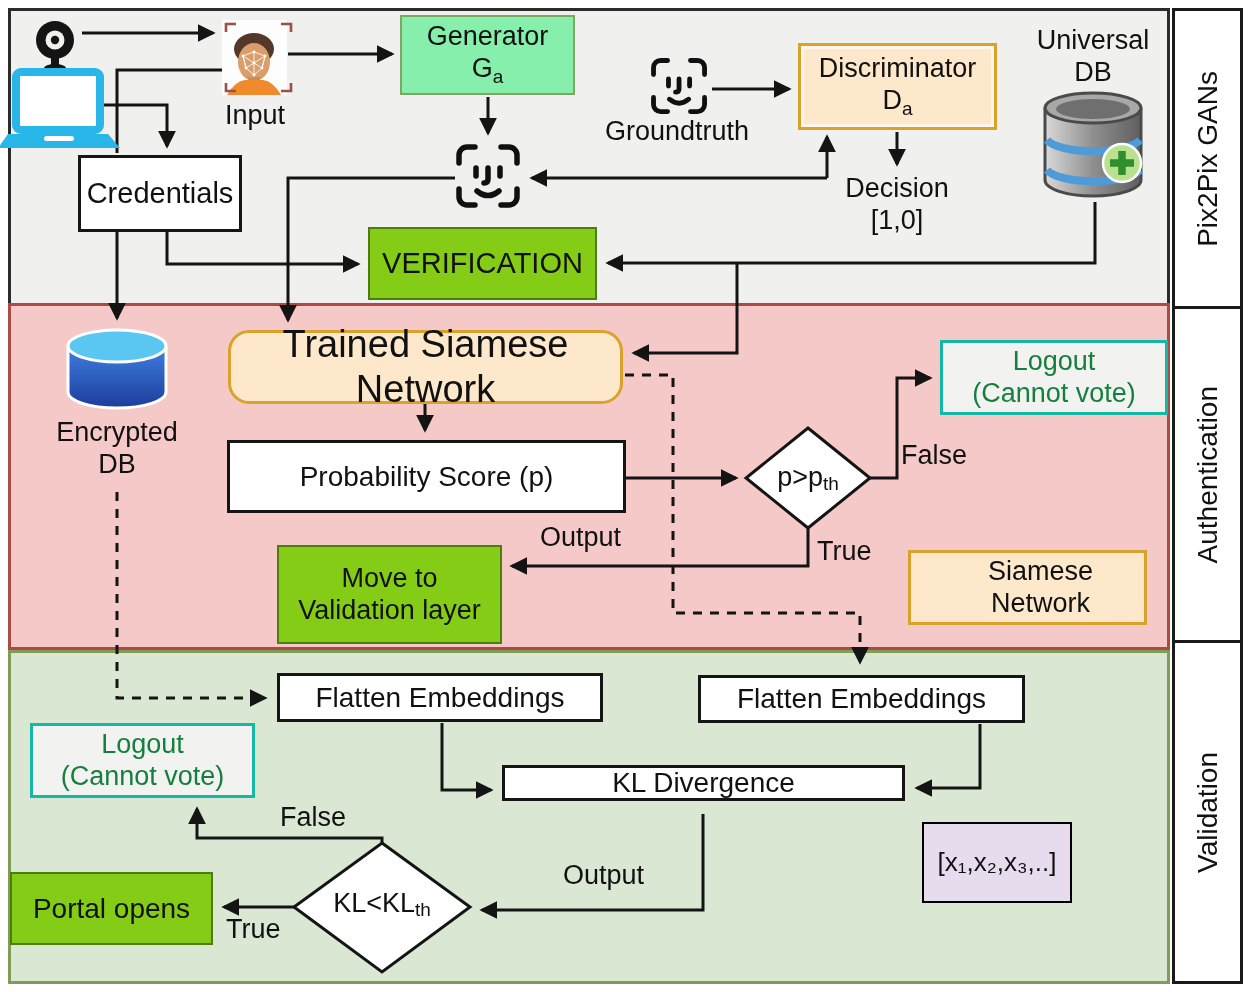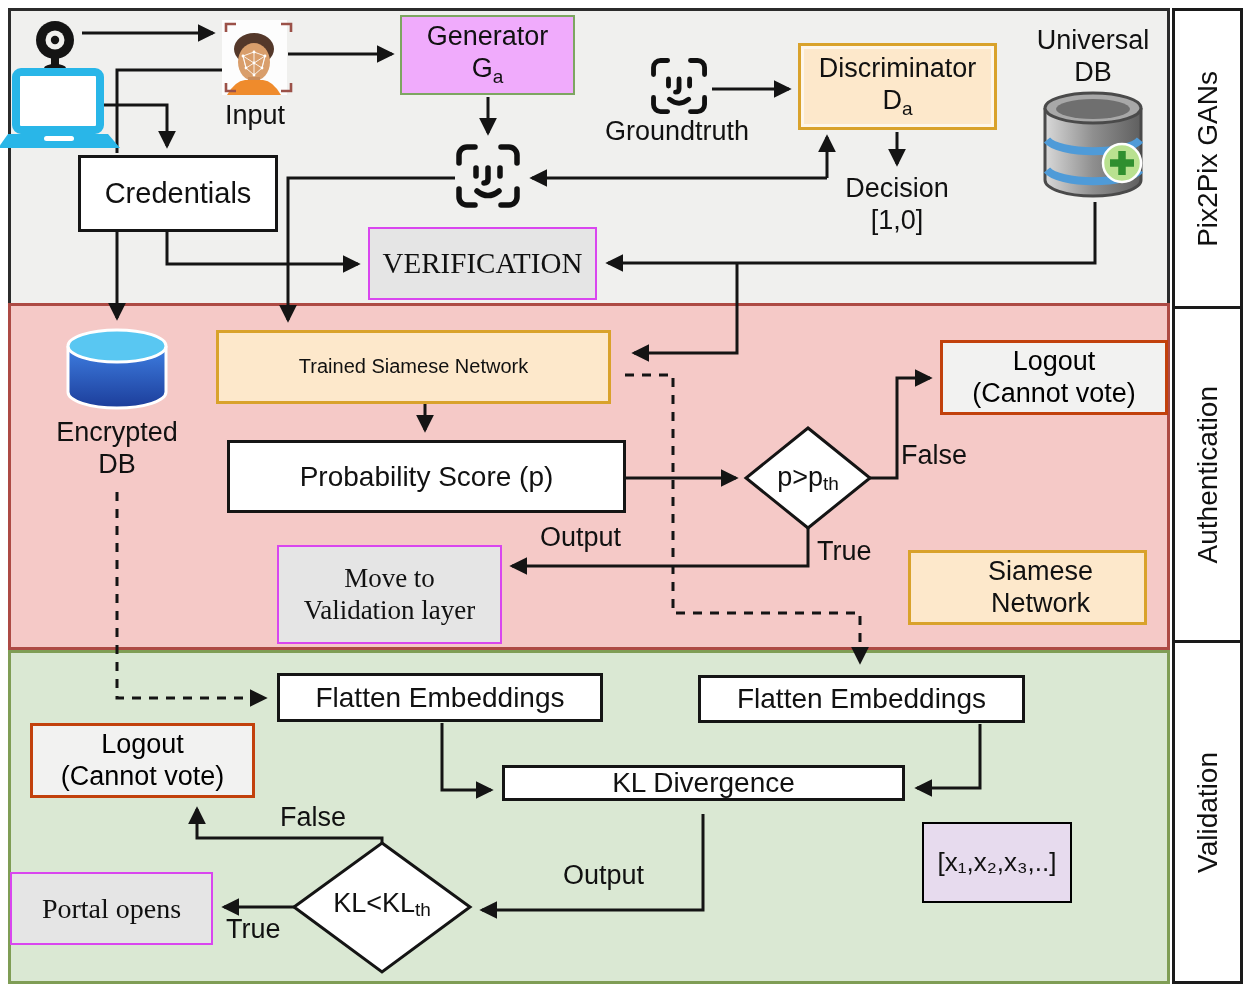--- a/index.html
+++ b/index.html
@@ -10,23 +10,23 @@
   #band-auth{left:8px;top:303px;width:1162px;height:347px;background:#f5c9c7;border:3px solid #ad4a44;}
   #band-val{left:8px;top:650px;width:1162px;height:334px;background:#dae8d3;border:3px solid #7f9d55;}
   .legend-cell{position:absolute;left:1172px;width:71px;background:#fff;border:3px solid #1a1a1a;box-sizing:border-box;
                display:flex;align-items:center;justify-content:center;}
   .legend-cell span{writing-mode:vertical-rl;transform:rotate(180deg);font-size:28px;white-space:nowrap;}
   #wires{position:absolute;left:0;top:0;z-index:3;}
   .box{position:absolute;box-sizing:border-box;display:flex;flex-direction:column;align-items:center;justify-content:center;
        text-align:center;font-size:27px;line-height:1.18;z-index:4;}
   .white-box{background:#fff;border:3px solid #151515;}
   .orange-box{background:#fde8cb;border:3px solid #d9a22b;}
-  .blue-box{background:#e5e5e5;border:2px solid #d946ef;font-family:Liberation Serif, serif;}
-  .green-box{background:#f0abfc;border:2px solid #7da661;}
-  .gray-box{background:#f2f2f1;border:3px solid #c2410c;color:#000000;}
+  .blue-box{background:#84cc16;border:2px solid #4d7c0f;}
+  .green-box{background:#86efac;border:2px solid #7da661;}
+  .gray-box{background:#f2f2f1;border:3px solid #14b8a6;color:#15803d;}
   .purple-box{background:#e7dbee;border:2px solid #000000;}
   .lbl{position:absolute;font-size:27px;z-index:4;white-space:nowrap;}
   .center{text-align:center;}
   sub.s{font-size:19px;}
   #discriminator{box-shadow:inset 0 0 0 3px rgba(255,255,255,.6);}
   .dlabel{position:absolute;z-index:5;display:flex;align-items:flex-start;justify-content:center;font-size:27px;}
   .dlabel .sb{font-size:19px;align-self:flex-end;transform:translateY(2px);}
 </style>
 </head>
 <body>
@@ -193,34 +193,34 @@
   <div class="lbl center" style="left:1020px;top:24px;width:146px;line-height:1.2;">
     <div>Universal</div>
       <div>DB</div>
   </div>
 
   <div class="lbl center" style="left:827px;top:172px;width:140px;line-height:1.2;">
     <div>Decision</div>
       <div>[1,0]</div>
   </div>
 
-  <div class="box white-box" style="left:78px;top:155px;width:200px;height:77px;font-size:29px;">
+  <div class="box white-box" style="left:78px;top:155px;width:164px;height:77px;font-size:29px;">
     <div>Credentials</div>
   </div>
 
   <div class="box blue-box" style="left:368px;top:227px;width:229px;height:73px;font-size:29px;">
     <div>VERIFICATION</div>
   </div>
 
   <div class="lbl center" style="left:47px;top:416px;width:140px;line-height:1.2;">
     <div>Encrypted</div>
       <div>DB</div>
   </div>
 
-  <div class="box orange-box" style="left:216px;top:330px;width:395px;height:74px;font-size:20px;border-width:3px;">
+  <div class="box orange-box" style="left:228px;top:330px;width:395px;height:74px;font-size:38px;border-width:3px;border-radius:21px;">
     <div>Trained Siamese Network</div>
   </div>
 
   <div class="box white-box" style="left:227px;top:440px;width:399px;height:73px;font-size:28px;">
     <div>Probability Score (p)</div>
   </div>
 
   <div class="dlabel" style="left:746px;top:462px;width:124px;text-align:right;">
     <span>p&gt;p</span>
       <span class="sb">th</span>

